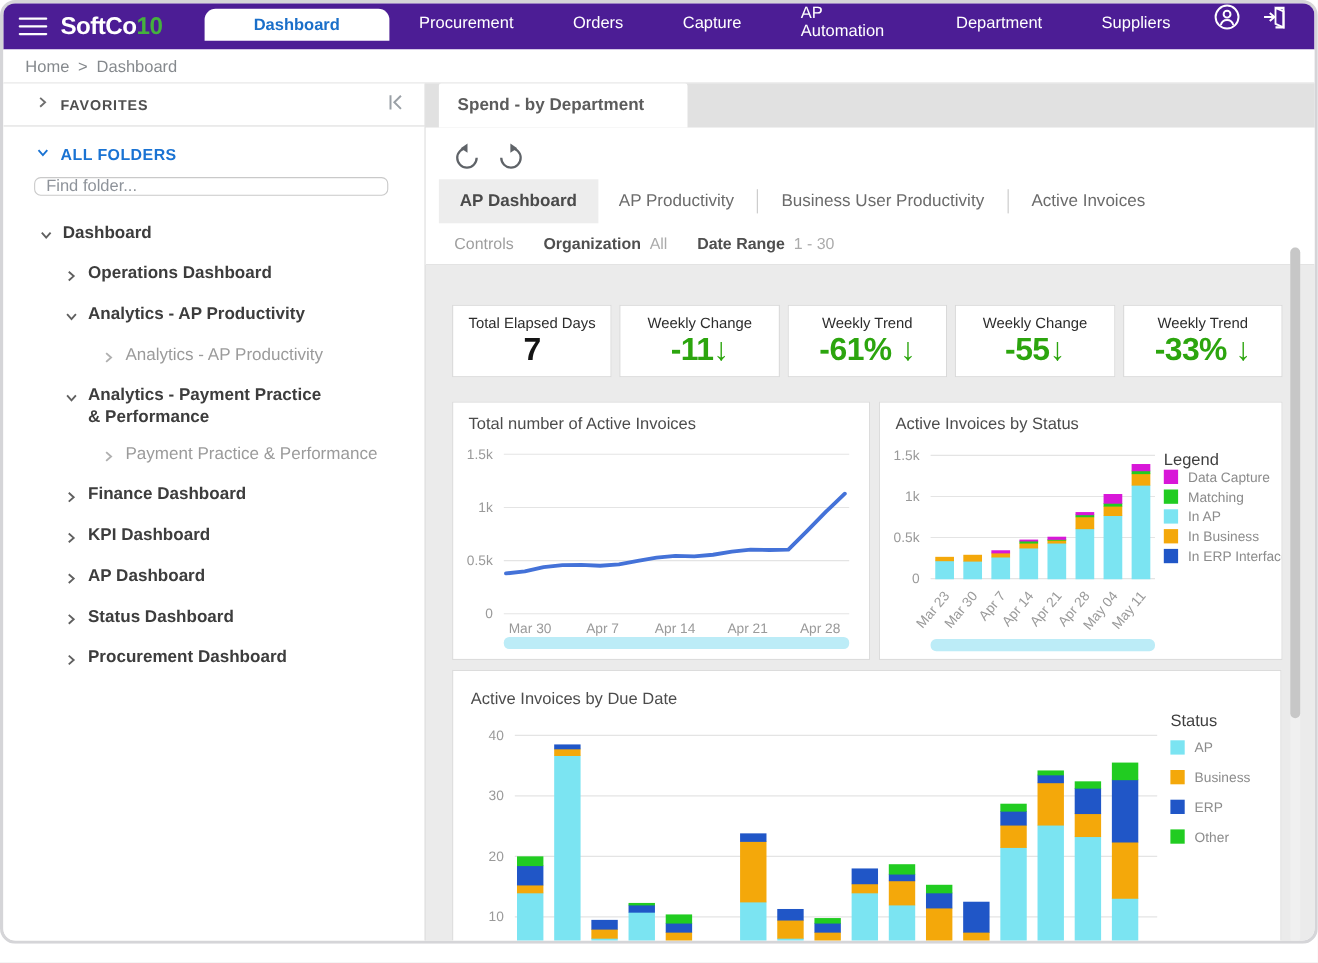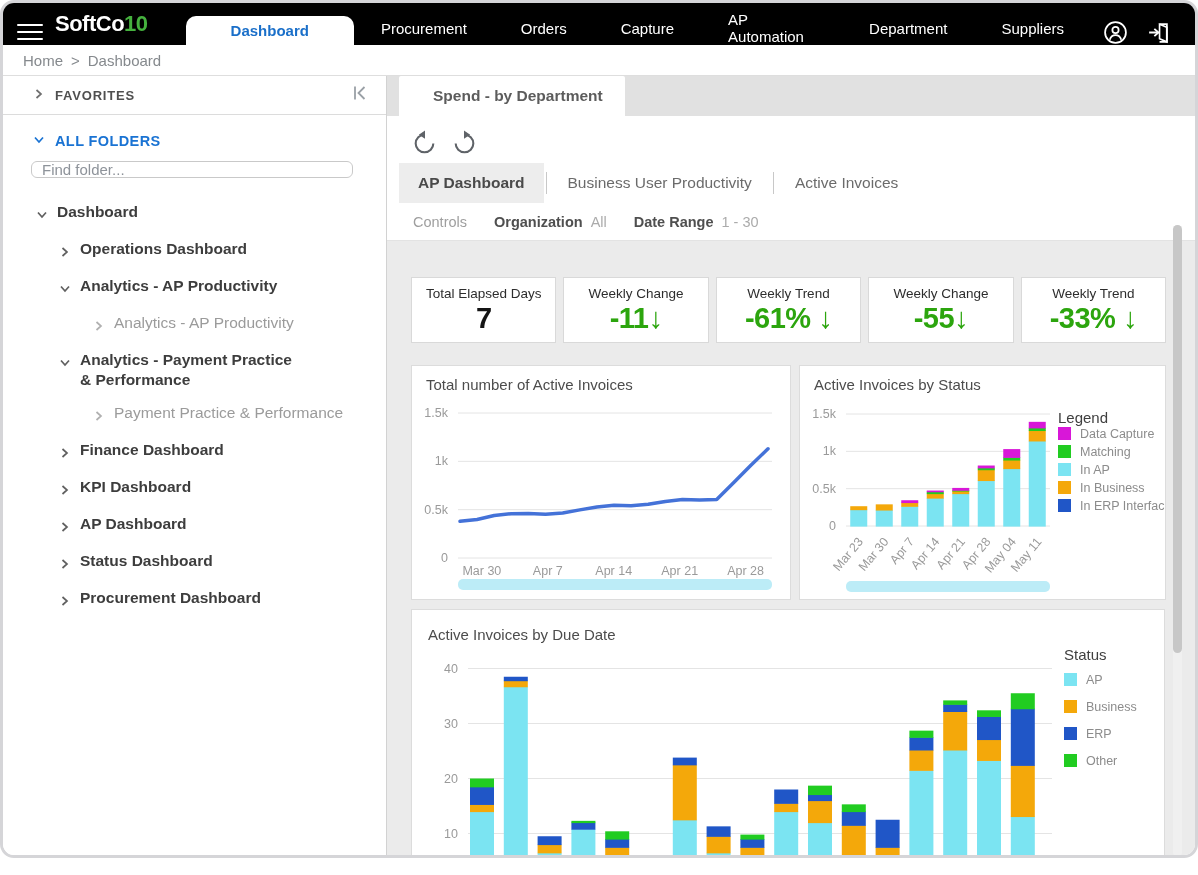--- a/index.html
+++ b/index.html
@@ -1,20 +1,20 @@
 <!DOCTYPE html>
 <html><head>
 <meta charset="utf-8">
 <style>
   * { margin:0; padding:0; box-sizing:border-box; }
   body { background:#fff; font-family:"Liberation Sans",sans-serif; width:1198px; }
   .window { width:1198px; height:858px; border:3px solid #d5d5d8; border-radius:14px;
             overflow:hidden; background:#fff; position:relative; }
   
-  .nav { height:42px; background:#000000; display:flex; align-items:flex-end; color:#fff; }
+  .nav { height:42px; background:#4c1d95; display:flex; align-items:flex-start; color:#fff; }
   .hamburger { width:26px; margin:13px 12px 0 14px; cursor:pointer; }
   .hamburger div { height:2px; background:#fff; margin-bottom:5px; border-radius:1px; }
   .logo { font-size:22px; font-weight:800; letter-spacing:-0.5px; align-self:center; margin-right:38px; white-space:nowrap; }
   .logo .suffix { color:#45b13e; }
   .nav-tabs { display:flex; align-items:stretch; flex:1; }
   .nav-tab { display:flex; align-items:center; padding:0 27px; font-size:15px; cursor:pointer; }
   .nav-tab.active { background:#fff; color:#1a6fc9; font-weight:700; border-radius:10px 10px 0 0; margin-top:5px; padding:0 45px; }
   .nav-icons { display:flex; align-items:center; gap:18px; margin:0 24px 0 12px; }
   .nav-icons svg { display:block; cursor:pointer; }
   
@@ -36,21 +36,21 @@
                font-weight:600; color:#3d3d3d; line-height:20px; cursor:pointer; }
   .tree-item.muted { color:#9b9b9b; font-weight:400; }
   .tree-item .chev { flex-shrink:0; margin:4px 9px 0 0; }
   .tree-item.lvl0 { padding-left:33px; }
   .tree-item.lvl1 { padding-left:56px; }
   .tree-item.lvl2 { padding-left:90px; }
   .tree-item.wrap .t-label { max-width:225px; }
   
   .main { flex:1; background:#ebebeb; position:relative; display:flex; flex-direction:column; }
   .tabstrip { height:40px; background:#e1e1e1; display:flex; align-items:stretch; padding-left:12px; flex-shrink:0; }
-  .page-tab { background:#fff; width:226px; display:flex; align-items:center; padding-left:34px;
+  .page-tab { background:#fff; width:226px; display:flex; align-items:center; padding-left:17px;
               font-size:15.5px; font-weight:700; color:#5c5c5c; border-radius:2px 2px 0 0; }
   .toolbar { background:#fff; flex-shrink:0; }
   .refresh-row { padding:14px 0 4px 24px; display:flex; gap:13px; }
   .refresh-row svg { cursor:pointer; }
   .subtabs { display:flex; align-items:stretch; height:40px; padding-left:12px; margin-top:2px; }
   .subtab { display:flex; align-items:center; padding:0 19px; font-size:15.5px; color:#6b6b6b; cursor:pointer; white-space:nowrap; }
   .subtab.active { background:#ededed; color:#4a4a4a; font-weight:700; }
   .subtab-div { width:1px; background:#c8c8c8; margin:9px 2px; }
   .controls-row { height:38px; display:flex; align-items:center; padding-left:26px; gap:13px;
                   border-bottom:1px solid #e3e3e3; font-size:14.5px; }
@@ -217,20 +217,21 @@
             <path d="M 13 4.5 a 8.5 8.5 0 1 0 8.5 8.5" fill="none" stroke="#5f6368" stroke-width="2"></path>
             <polygon points="13.5,0.5 13.5,8.5 7.5,4.5" fill="#5f6368"></polygon>
           </svg>
           <svg width="27" height="27" viewBox="0 0 26 26">
             <path d="M 13 4.5 a 8.5 8.5 0 1 1 -8.5 8.5" fill="none" stroke="#5f6368" stroke-width="2"></path>
             <polygon points="12.5,0.5 12.5,8.5 18.5,4.5" fill="#5f6368"></polygon>
           </svg>
         </div>
         <div class="subtabs" id="subtabs">
             <div class="subtab active">AP Dashboard</div>
+            <div class="subtab">AP Productivity</div>
             <div class="subtab-div"></div>
             <div class="subtab">Business User Productivity</div>
             <div class="subtab-div"></div>
             <div class="subtab">Active Invoices</div>
           </div>
         <div class="controls-row">
           <span class="controls-label">Controls</span>
           <span id="filters" style="display:flex;gap:13px;">
               <span class="filter">
                 <span class="f-name">Organization</span>

